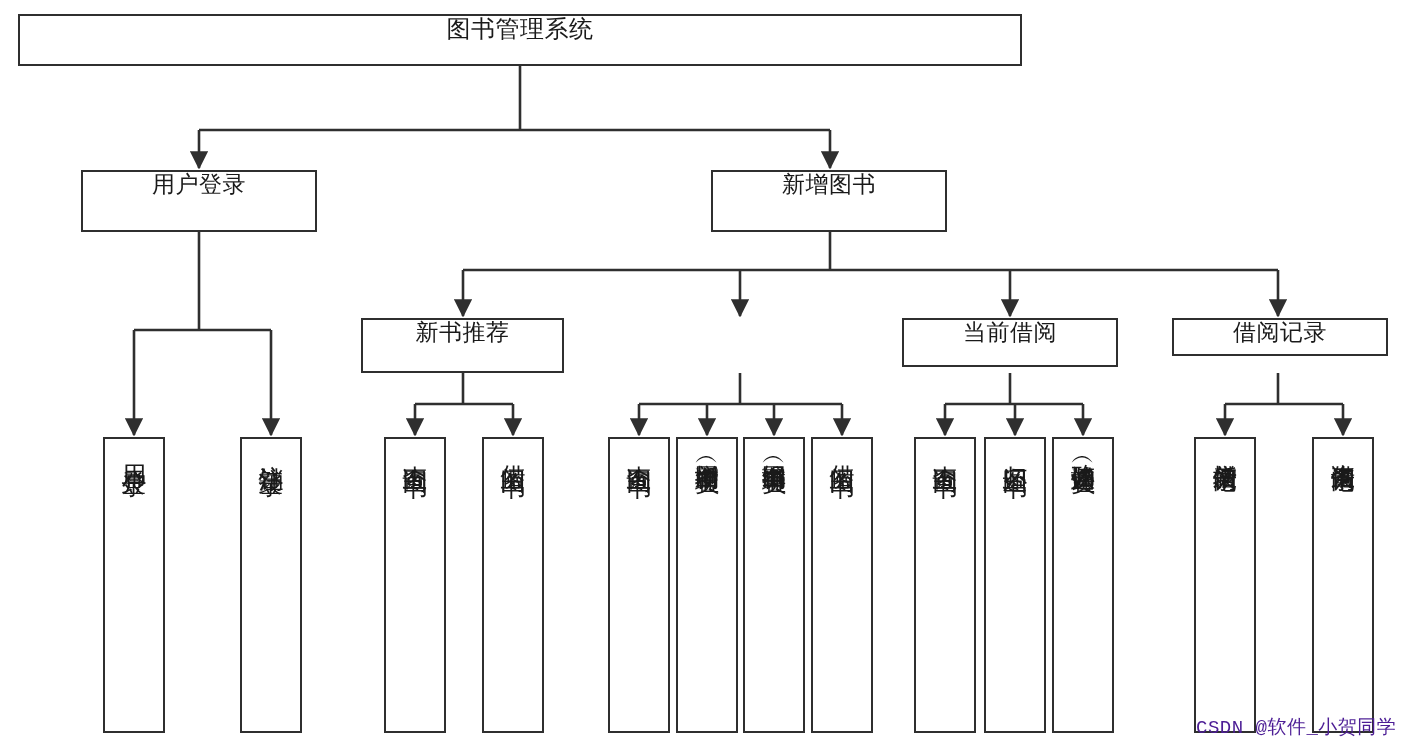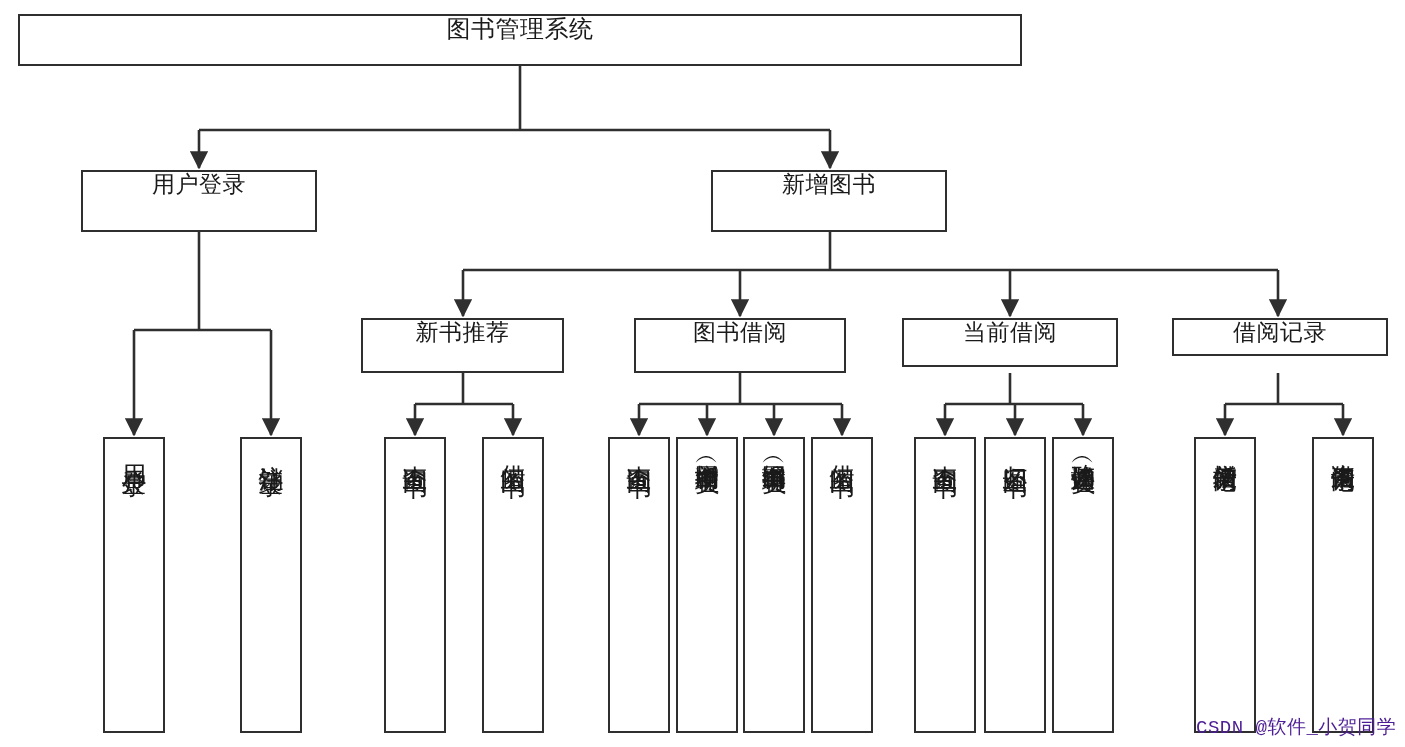--- a/index.html
+++ b/index.html
@@ -139,23 +139,20 @@
   <div class="node horiz" style="left:81px; top:170px; width:236px; height:62px;">
     <span class="node-label">用户登录</span>
   </div>
   <div class="node horiz" style="left:711px; top:170px; width:236px; height:62px;">
     <span class="node-label">新增图书</span>
   </div>
 
   <div class="node horiz" style="left:361px; top:318px; width:203px; height:55px;">
     <span class="node-label">新书推荐</span>
   </div>
-  <div class="node horiz" style="left:634px; top:318px; width:212px; height:55px;">
-    <span class="node-label">图书借阅</span>
-  </div>
   <div class="node horiz" style="left:902px; top:318px; width:216px; height:49px;">
     <span class="node-label">当前借阅</span>
   </div>
   <div class="node horiz" style="left:1172px; top:318px; width:216px; height:38px;">
     <span class="node-label">借阅记录</span>
   </div>
 
   <div class="node vert" style="left:103px; top:437px; width:62px; height:296px;">
     <span class="node-label">用户登录</span>
   </div>

